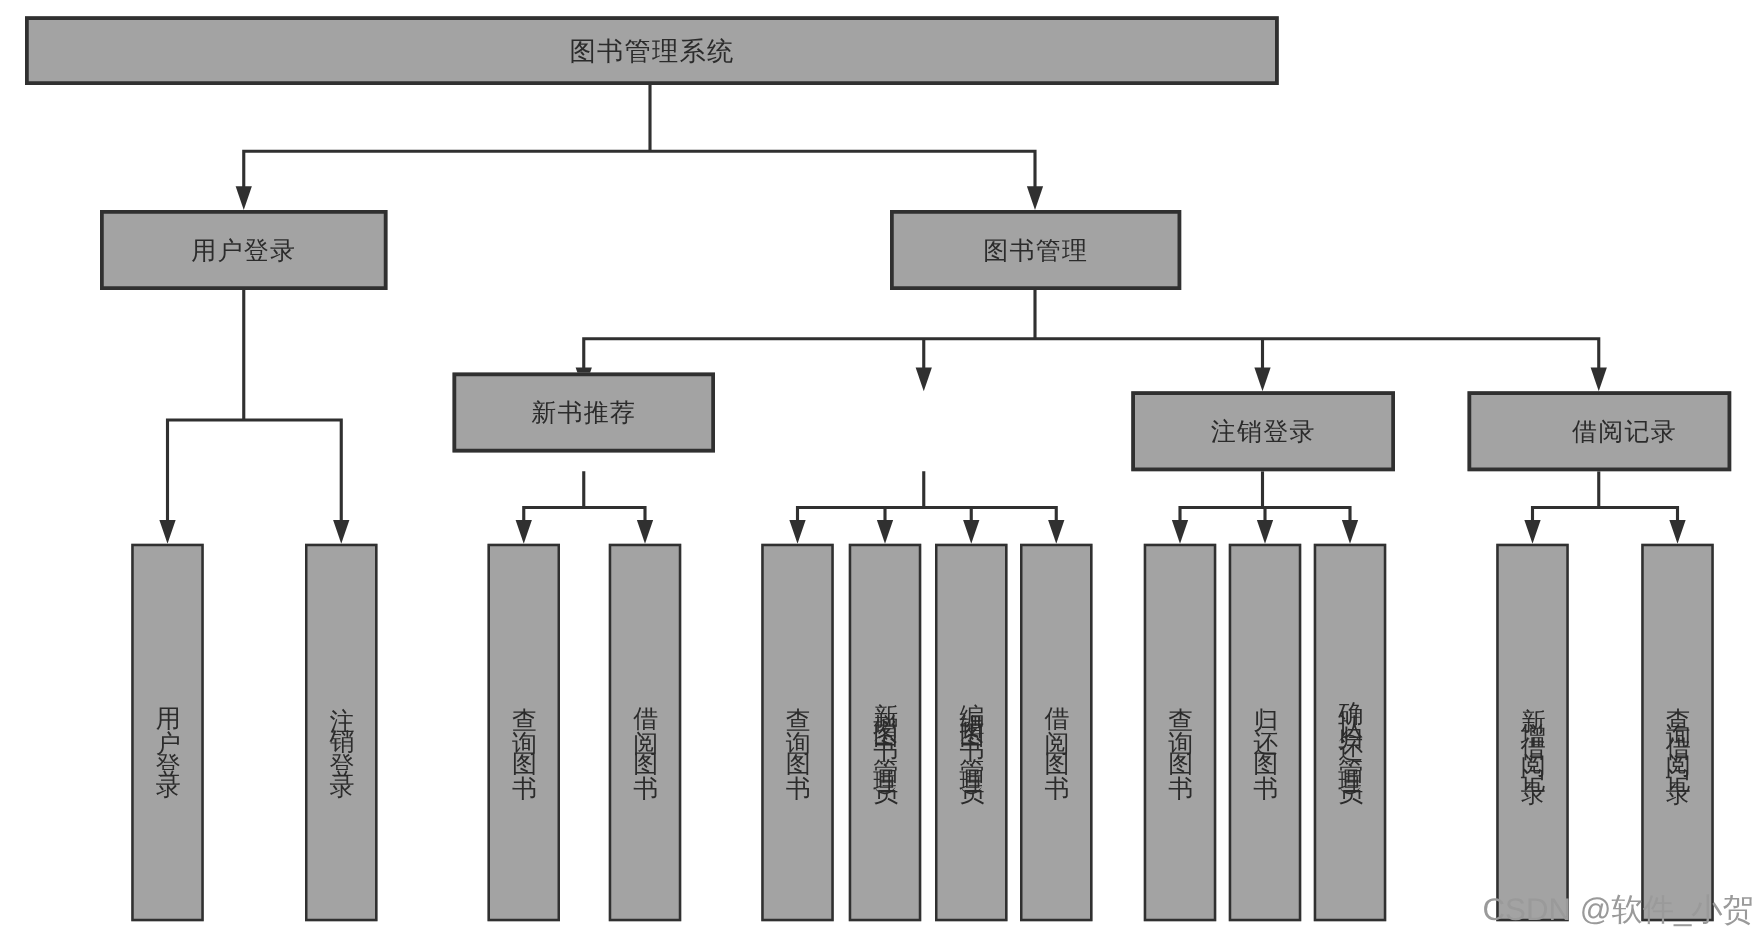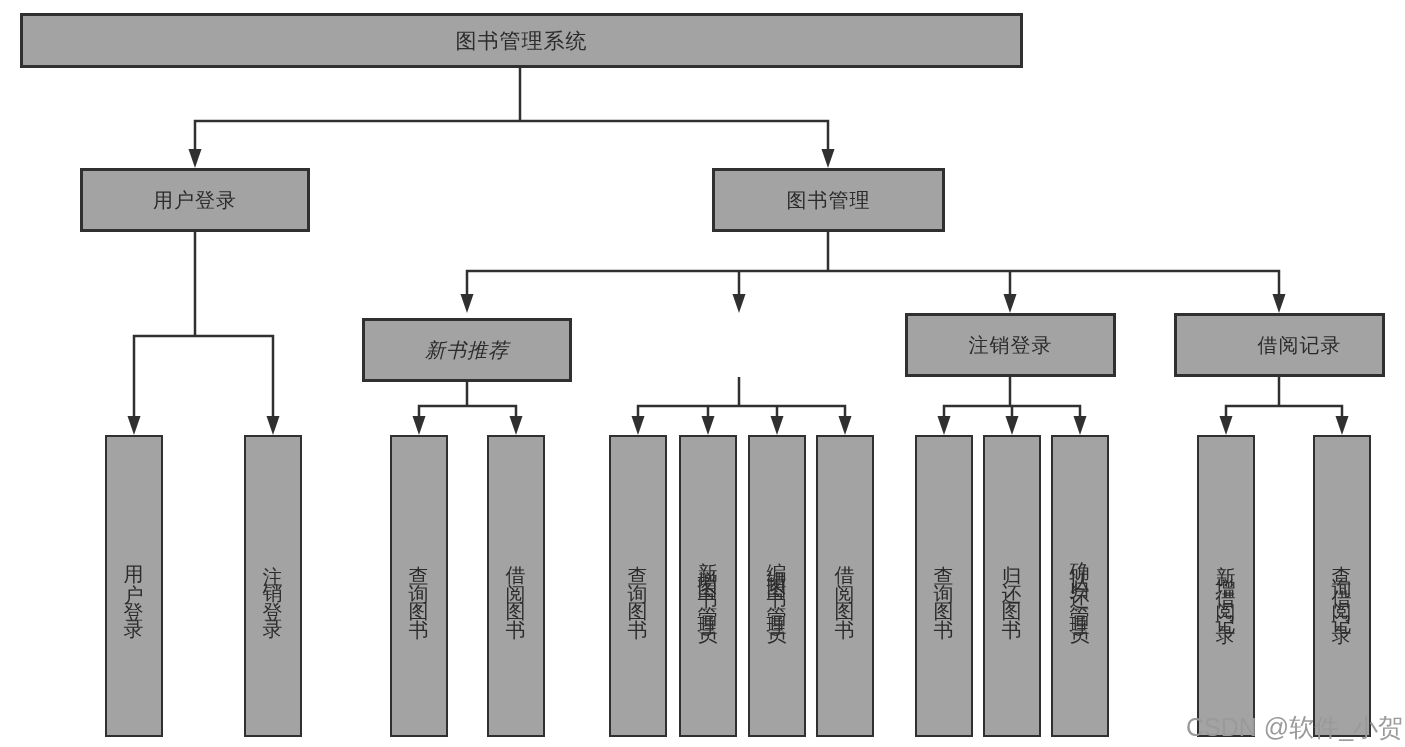--- a/index.html
+++ b/index.html
@@ -108,21 +108,21 @@
     <span>图书管理系统</span>
   </div>
 
   <div class="node" style="left:80px; top:168px; width:230px; height:64px;">
     <span>用户登录</span>
   </div>
   <div class="node" style="left:712px; top:168px; width:233px; height:64px;">
     <span>图书管理</span>
   </div>
 
-  <div class="node" style="left:362px; top:318px; width:210px; height:64px;font-style:italic;">
+  <div class="node" style="left:362px; top:298px; width:210px; height:64px;">
     <span>新书推荐</span>
   </div>
   <div class="node" style="left:905px; top:313px; width:211px; height:64px;">
     <span>注销登录</span>
   </div>
   <div class="node" style="left:1174px; top:313px; width:211px; height:64px;padding-left:40px;">
     <span>借阅记录</span>
   </div>
 
   <div class="node vbox len4" style="left:105px; top:435px; width:58px; height:302px;">

